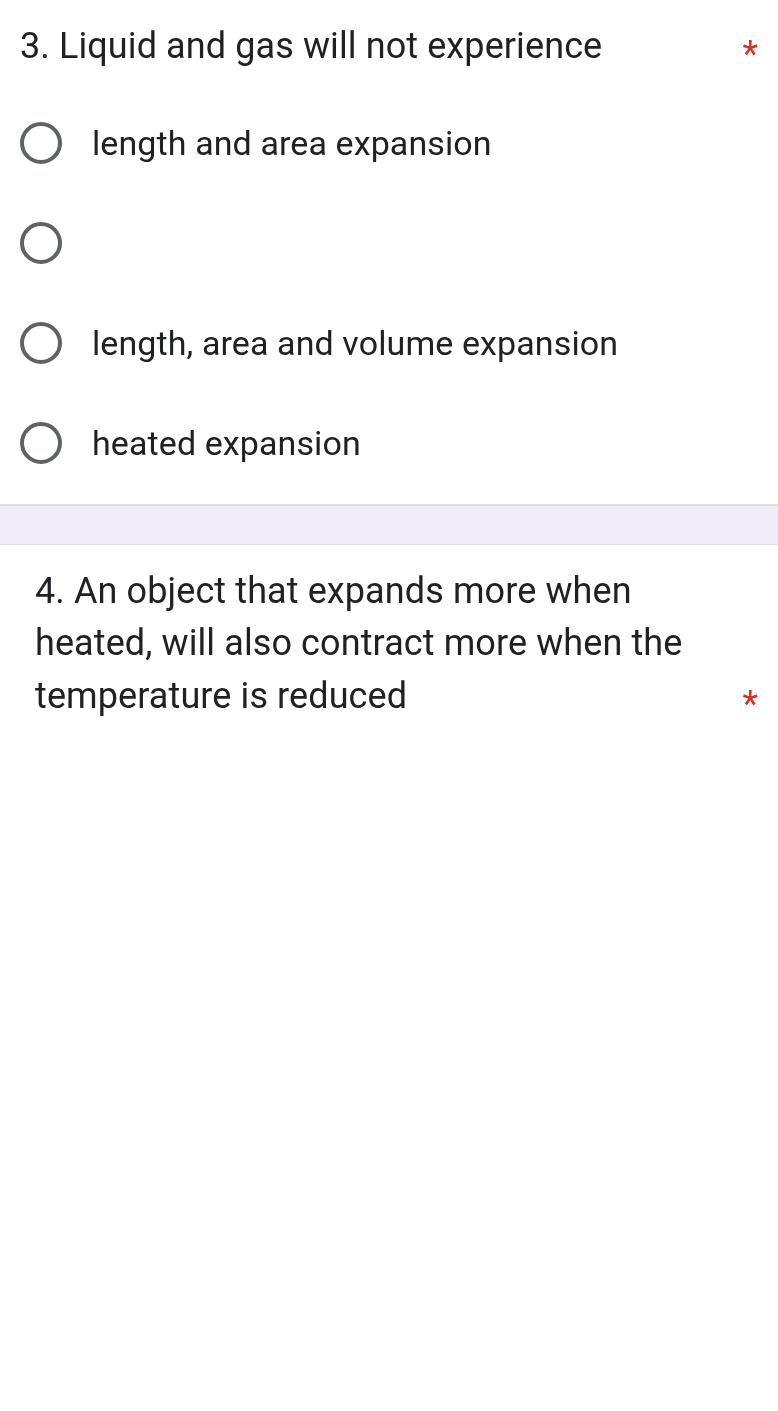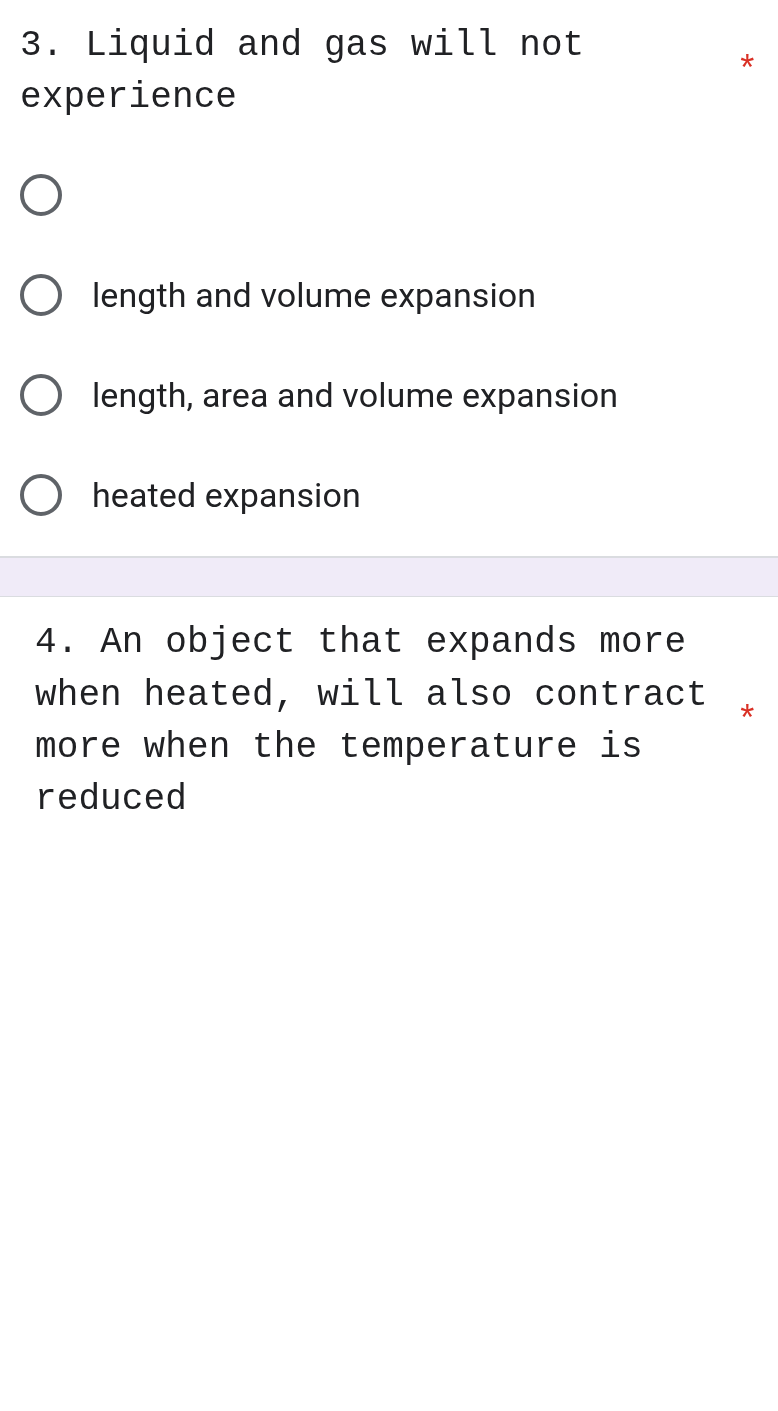--- a/index.html
+++ b/index.html
@@ -24,23 +24,22 @@
     }
     .spacer {
       height: 40px;
       background: #f0ebf8;
       border-top: 1px solid #dadce0;
       border-bottom: 1px solid #dadce0;
     }
     .question-header {
       display: flex;
       justify-content: space-between;
-      align-items: center;
+      align-items: flex-end;
       margin-bottom: 50px;
-      font-family: Liberation Mono, monospace;
     }
     .question-text {
       font-size: 36px;
       line-height: 1.45;
       color: #202124;
       font-weight: 400;
       flex: 1;
       padding-right: 20px;
       letter-spacing: 0.1px;
     }
@@ -82,24 +81,24 @@
   <div class="question-header">
     <div class="question-text">
       <span>3.</span>
       <span>Liquid and gas will not experience</span>
     </div>
     <div class="required-star">*</div>
   </div>
   <div class="options">
     <div class="option">
       <div class="radio-circle"></div>
+      <div class="option-label">length and area expansion</div>
     </div>
     <div class="option">
       <div class="radio-circle"></div>
-      <div class="option-label">length and volume expansion</div>
     </div>
     <div class="option">
       <div class="radio-circle"></div>
       <div class="option-label">length, area and volume expansion</div>
     </div>
     <div class="option">
       <div class="radio-circle"></div>
       <div class="option-label">heated expansion</div>
     </div>
   </div>

